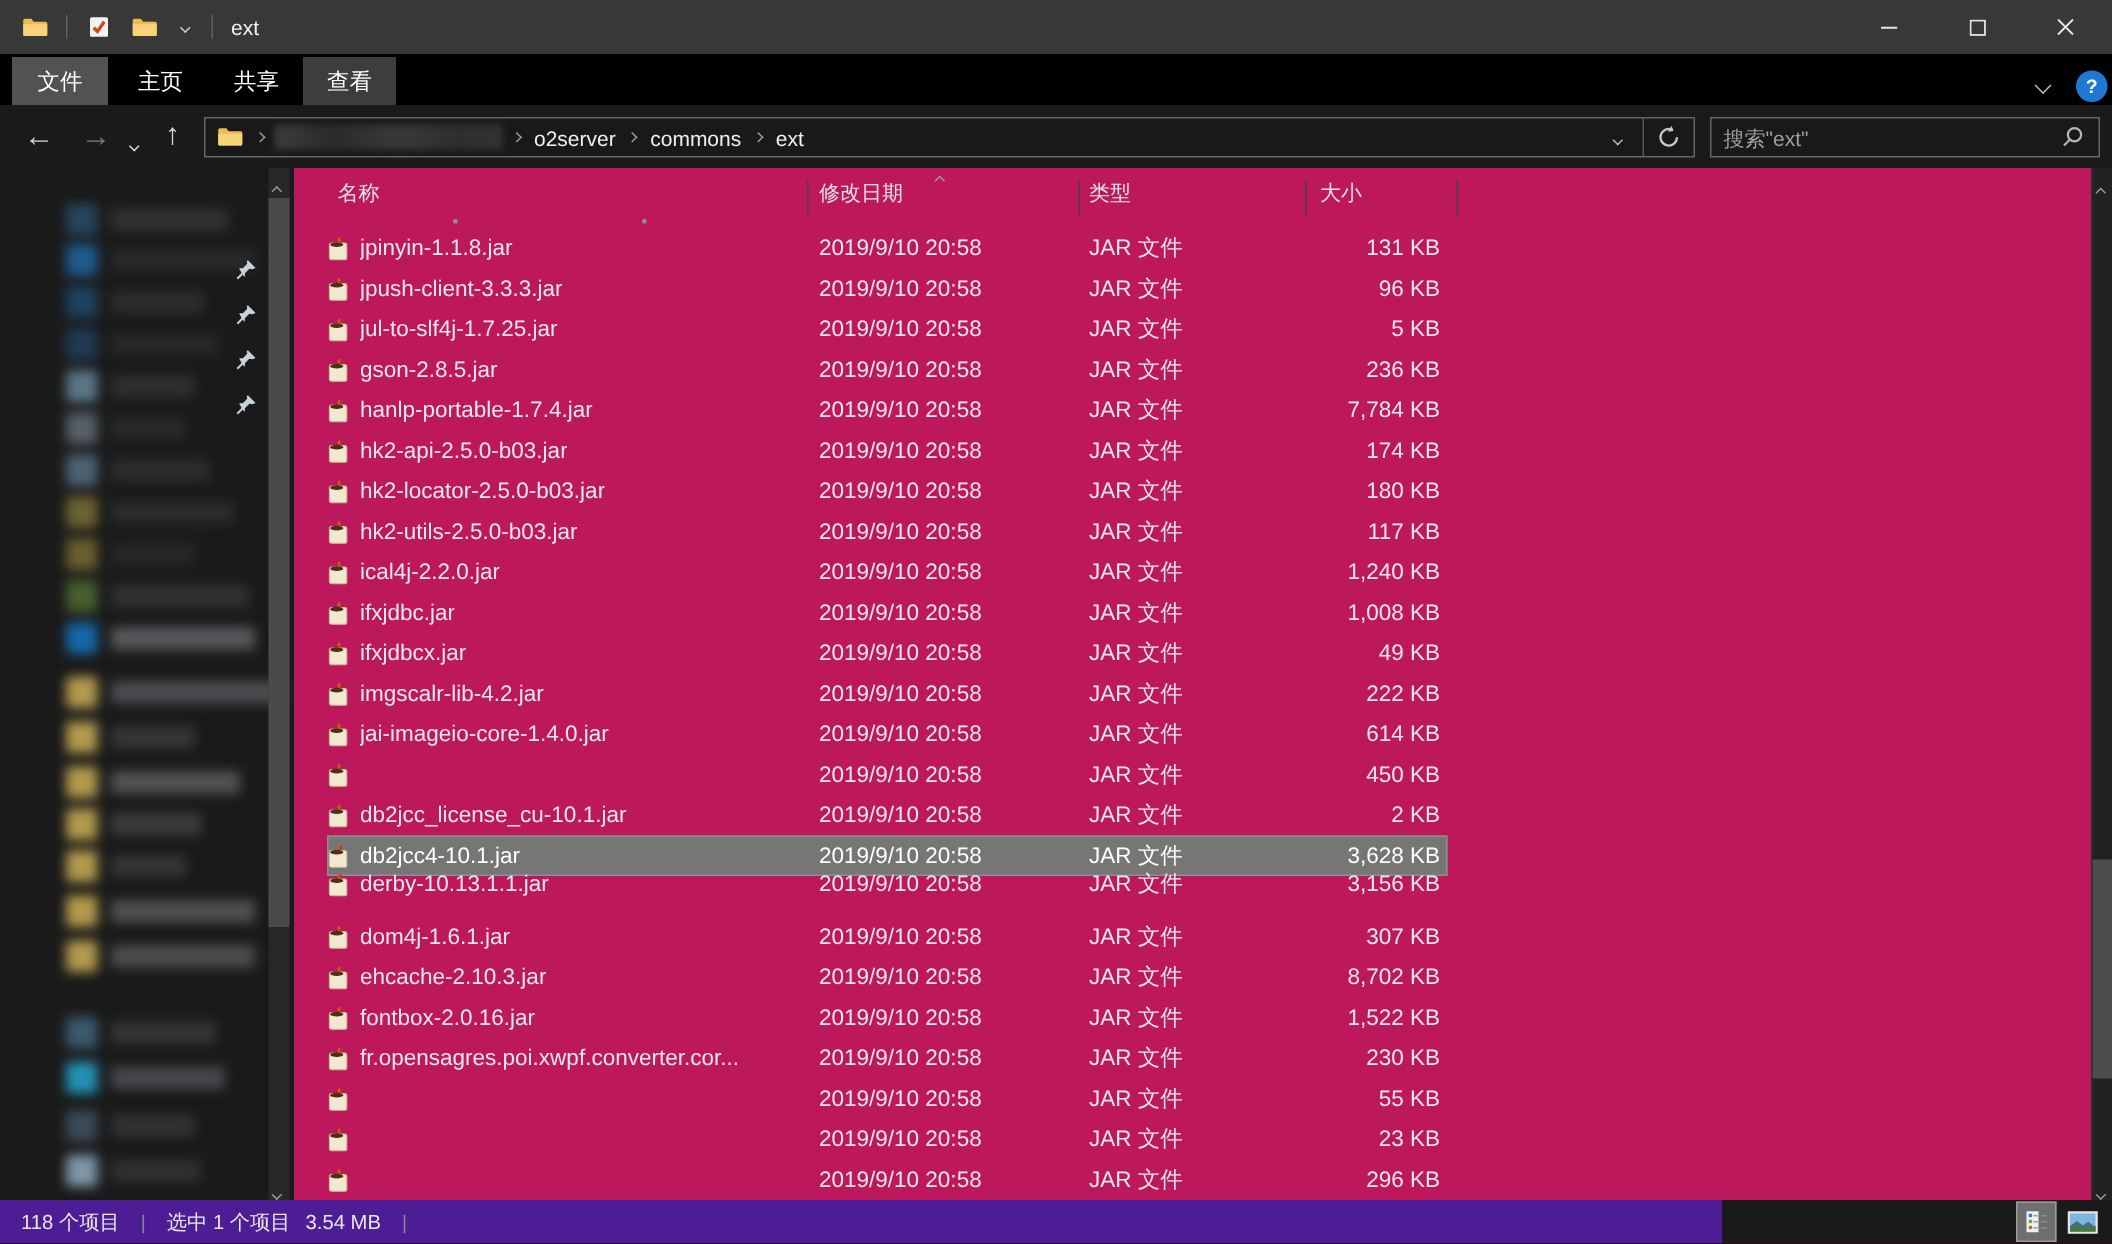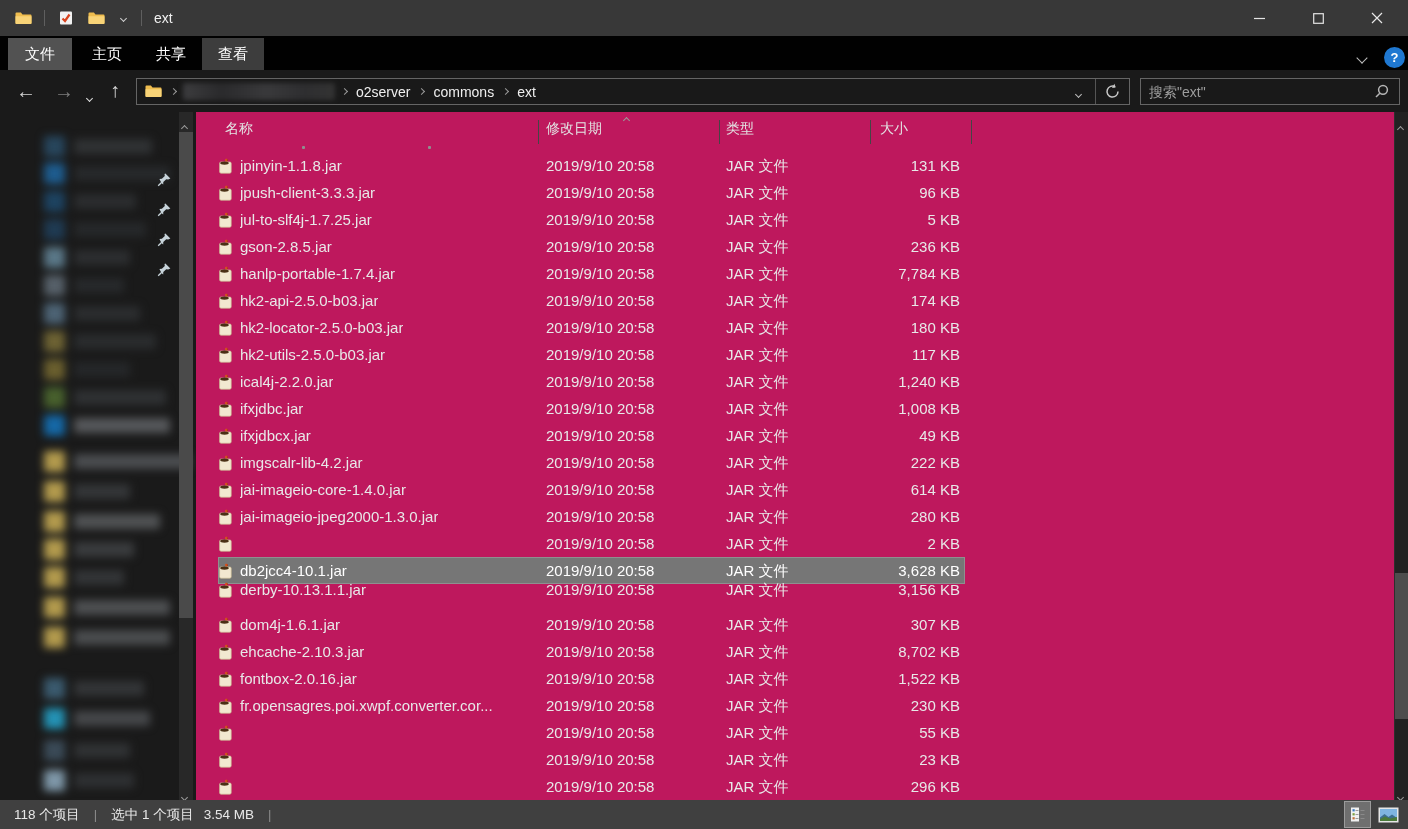--- a/index.html
+++ b/index.html
@@ -62,21 +62,21 @@
   .frow .cell { position:absolute; top:0; line-height:27px; white-space:nowrap; color:#e8e8e8; }
   .frow .c-ico { position:absolute; left:22px; top:6px; width:15px; height:16px; }
   .frow .c-name { left:44px; max-width:295px; overflow:hidden; }
   .frow .c-date { left:350px; }
   .frow .c-type { left:530px; }
   .frow .c-size { left:620px; width:144px; text-align:right; }
   .frow.selected .rowbg { position:absolute; left:22px; top:0; width:747px; height:27px; background:#767676; border:1px solid #8f8f8f; }
   .frow.selected .cell { color:#fff; }
   .mscroll { position:absolute; left:1198px; top:0; width:14px; height:688px; background:#222; border-left:1px solid #2e2e2e; }
   
-  .statusbar { position:absolute; left:0; top:800px; width:1408px; height:29px; background:#404040; display:flex; align-items:center; font-size:13.5px; color:#e8e8e8; }
+  .statusbar { position:absolute; left:0; top:800px; width:1148px; height:29px; background:#4c1d95; display:flex; align-items:center; font-size:13.5px; color:#e8e8e8; }
   .statusbar .ssep { color:#8a8a8a; margin:0 14px; font-size:13px; }
   .viewbtn { position:absolute; top:1px; width:27px; height:27px; display:flex; align-items:center; justify-content:center; }
   .viewbtn.active { background:#6f6f6f; border:1px solid #9b9b9b; }
   svg { display:block; }
 </style>
 </head>
 <body>
 
 <div id="screen">
 
@@ -518,34 +518,34 @@
         </div>
         <div class="frow" style="top: 391px;">
           <span class="c-ico">
             <svg width="15" height="16" viewBox="0 0 15 16">
               <path d="M8.2 0.4 C10.6 1.3 10.1 3.2 8.5 4.1 C6.9 3.2 6.2 1.3 8.2 0.4 Z" fill="#d9531e"></path>
               <path d="M8.9 1.2 C9.9 1.9 9.5 2.9 8.6 3.4" fill="none" stroke="#8c2f12" stroke-width="0.7"></path>
               <rect x="1.6" y="4" width="11.6" height="11.2" rx="1.4" fill="#f2e8d0" stroke="#cdbd93" stroke-width="0.7"></rect>
               <ellipse cx="6.5" cy="5.1" rx="4.3" ry="1.6" fill="#4a3015"></ellipse>
             </svg>
           </span>
-          <span class="cell c-name">jai-imageio-jpeg2000-1.3.0.jar</span>
-          <span class="cell c-date">2019/9/10 20:58</span>
-          <span class="cell c-type">JAR 文件</span>
-          <span class="cell c-size">280 KB</span>
+          <span class="cell c-date">2019/9/10 20:58</span>
+          <span class="cell c-type">JAR 文件</span>
+          <span class="cell c-size">450 KB</span>
         </div>
         <div class="frow" style="top: 418px;">
           <span class="c-ico">
             <svg width="15" height="16" viewBox="0 0 15 16">
               <path d="M8.2 0.4 C10.6 1.3 10.1 3.2 8.5 4.1 C6.9 3.2 6.2 1.3 8.2 0.4 Z" fill="#d9531e"></path>
               <path d="M8.9 1.2 C9.9 1.9 9.5 2.9 8.6 3.4" fill="none" stroke="#8c2f12" stroke-width="0.7"></path>
               <rect x="1.6" y="4" width="11.6" height="11.2" rx="1.4" fill="#f2e8d0" stroke="#cdbd93" stroke-width="0.7"></rect>
               <ellipse cx="6.5" cy="5.1" rx="4.3" ry="1.6" fill="#4a3015"></ellipse>
             </svg>
           </span>
+          <span class="cell c-name">db2jcc_license_cu-10.1.jar</span>
           <span class="cell c-date">2019/9/10 20:58</span>
           <span class="cell c-type">JAR 文件</span>
           <span class="cell c-size">2 KB</span>
         </div>
         <div class="frow selected" style="top: 445px;">
           <div class="rowbg"></div>
           <span class="c-ico">
             <svg width="15" height="16" viewBox="0 0 15 16">
               <path d="M8.2 0.4 C10.6 1.3 10.1 3.2 8.5 4.1 C6.9 3.2 6.2 1.3 8.2 0.4 Z" fill="#d9531e"></path>
               <path d="M8.9 1.2 C9.9 1.9 9.5 2.9 8.6 3.4" fill="none" stroke="#8c2f12" stroke-width="0.7"></path>

